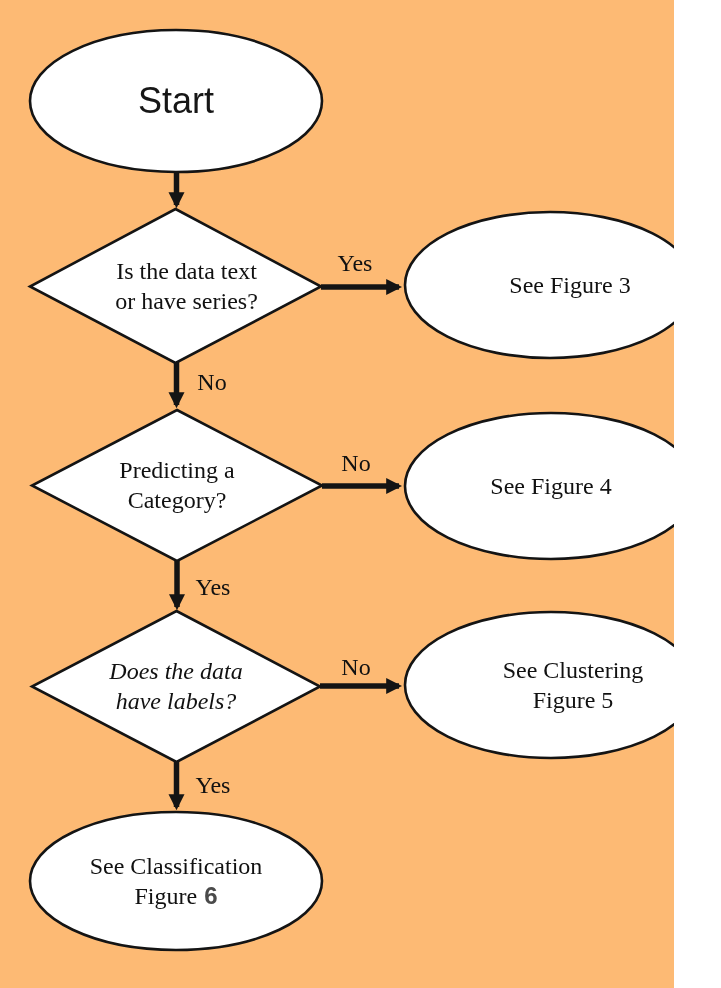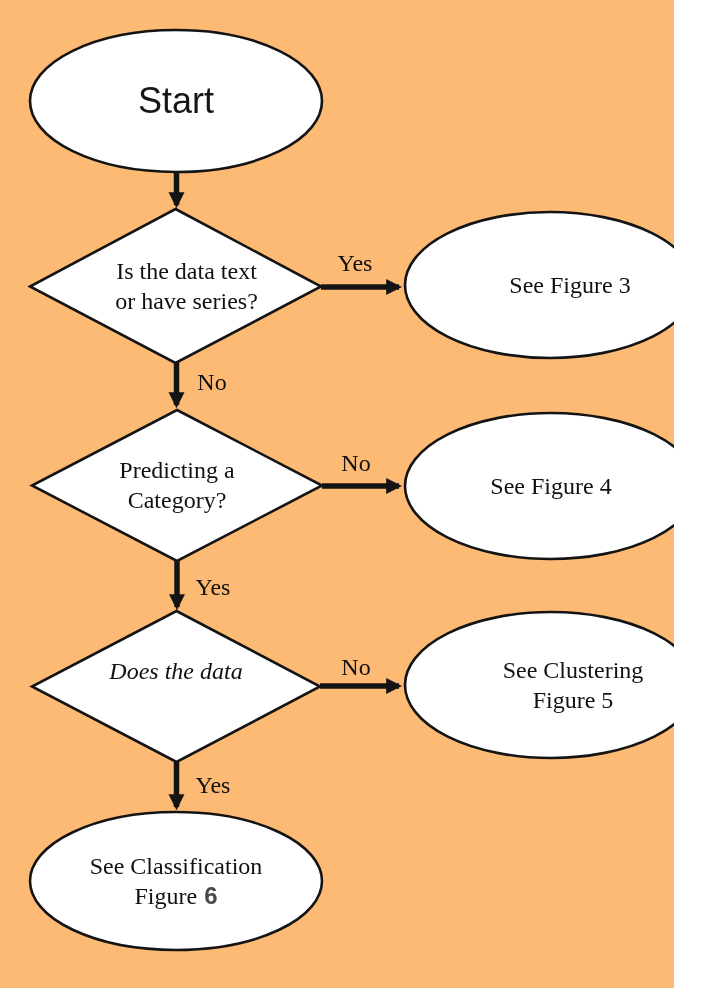--- a/index.html
+++ b/index.html
@@ -99,20 +99,21 @@
 
   <div class="lbl" style="left:32px; top:455px; width:290px;">
     <div>Predicting a</div>
     <div>Category?</div>
   </div>
 
   <div class="lbl" style="left:406px; top:471px; width:290px;">See Figure 4</div>
 
   <div class="lbl" style="left:32px; top:656px; width:288px;font-style:italic;">
     <div>Does the data</div>
+    <div>have labels?</div>
   </div>
 
   <div class="lbl" style="left:406px; top:655px; width:290px;padding-left:22px;">
     <div>See Clustering</div>
     <div>Figure 5</div>
   </div>
 
   <div class="lbl" style="left:31px; top:851px; width:290px;">
     <div>See Classification</div>
     <div>

